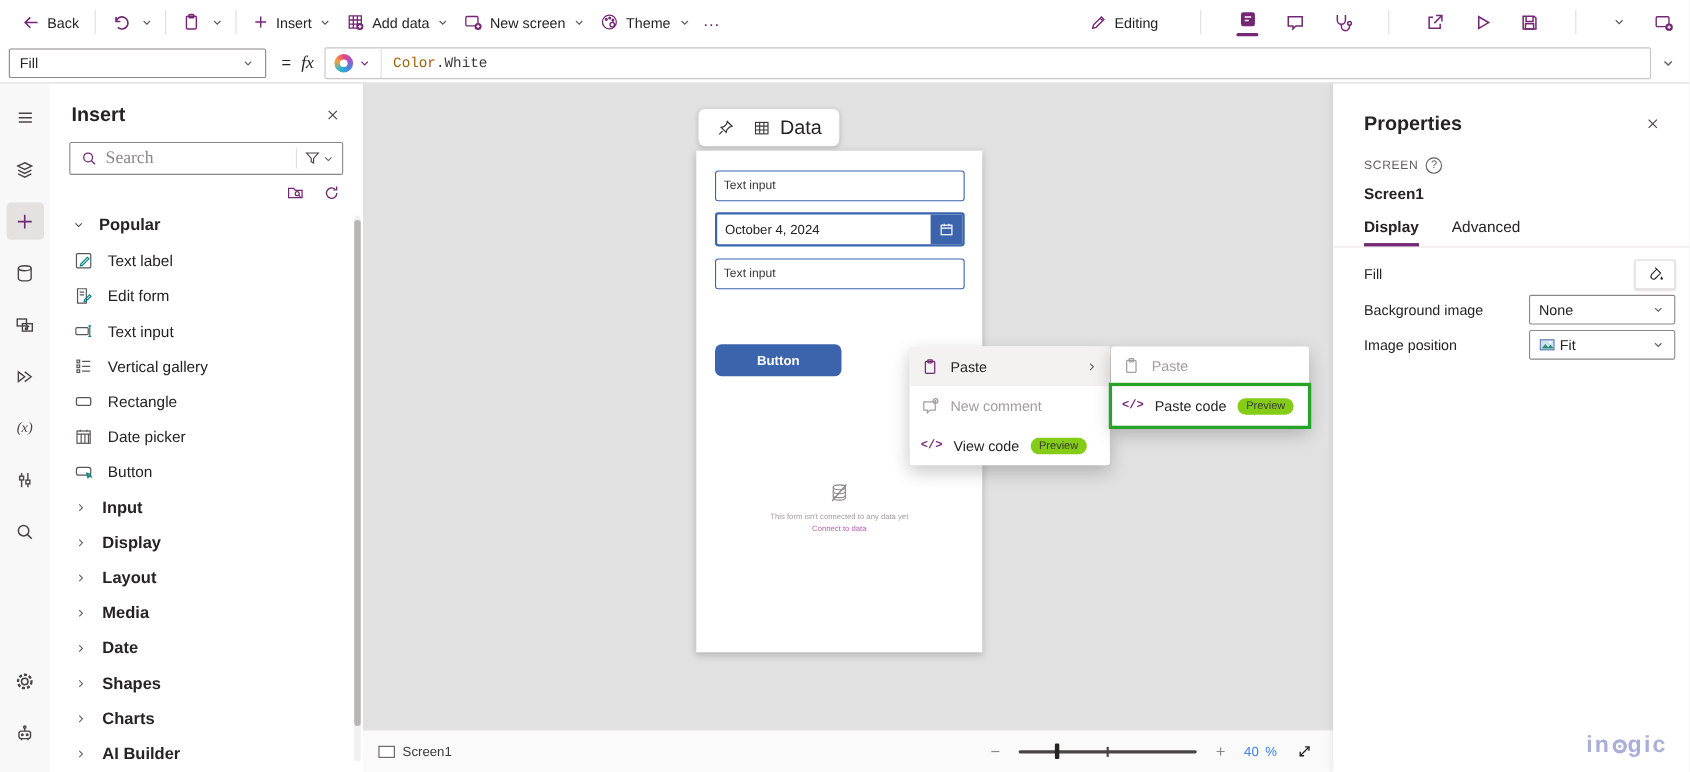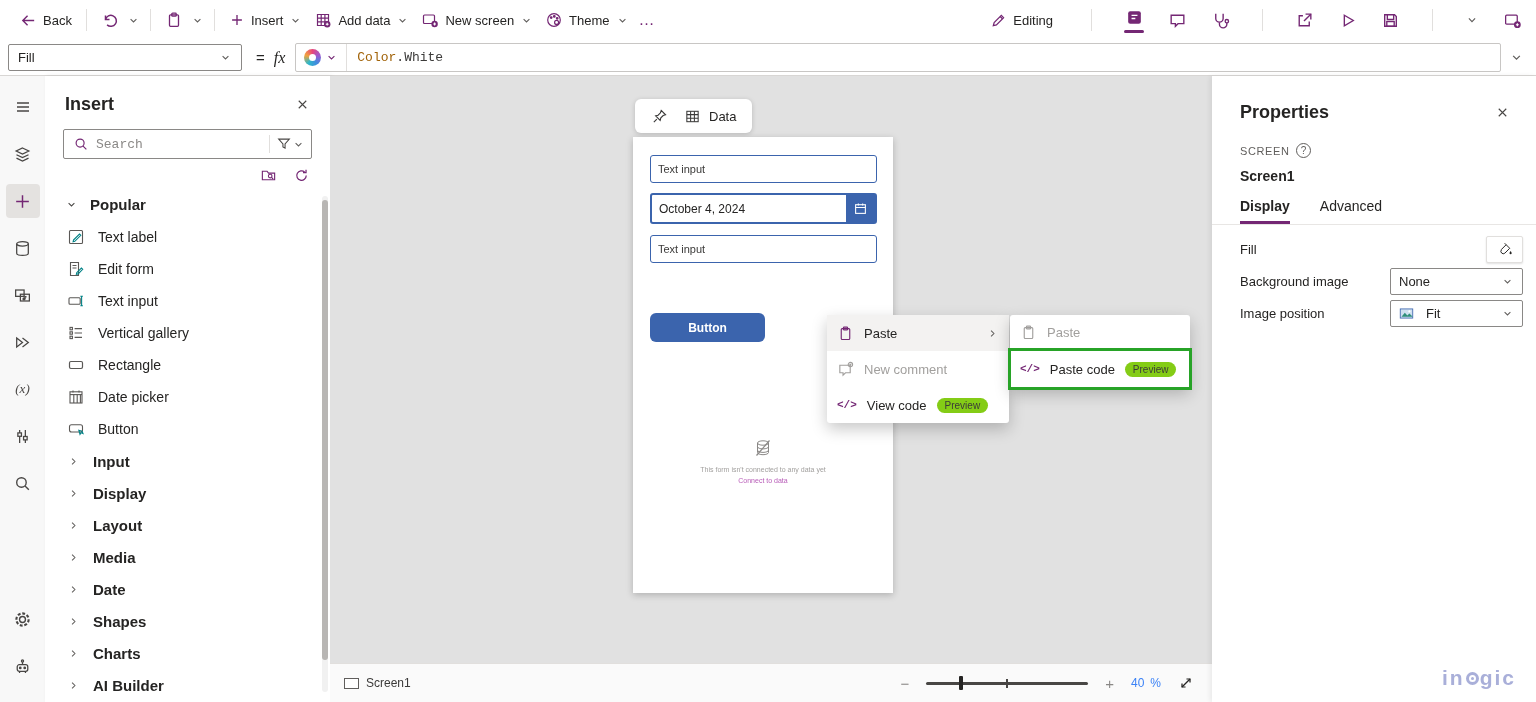--- a/index.html
+++ b/index.html
@@ -53,41 +53,41 @@
 
   
   .insert-panel { position:absolute; left:45px; top:76px; width:285px; height:626px; background:#fff;
                   box-shadow:2px 0 5px rgba(0,0,0,.08); overflow:hidden; }
   .ip-head { display:flex; align-items:center; justify-content:space-between; padding:18px 20px 0 20px; }
   .ip-title { font-size:18px; font-weight:bold; }
   .ip-close { color:#484644; }
   .ip-search { margin:14px 18px 0 18px; height:30px; border:1px solid #8a8886; border-radius:2px;
                display:flex; align-items:center; padding:0 6px 0 9px; }
   .ip-search .s-ic { color:#742774; }
-  .ip-search input { flex:1; border:none; outline:none; font-size:13px; color:#ec4899; margin-left:7px;
-                     font-family:Liberation Mono, monospace; min-width:0; background:transparent; }
+  .ip-search input { flex:1; border:none; outline:none; font-size:16px; color:#ec4899; margin-left:7px;
+                     font-family:Liberation Serif, serif; min-width:0; background:transparent; }
   .ip-search input::placeholder { color:#8a8886; }
   .ip-search .s-div { width:1px; height:18px; background:#e1dfdd; margin:0 6px; }
   .ip-search .ic { color:#484644; }
   .ip-tools { display:flex; justify-content:flex-end; gap:16px; padding:8px 20px 2px; color:#742774; }
   .ip-list { padding-top:2px; }
   .ip-section { display:flex; align-items:center; gap:12px; height:33px; padding-left:20px;
                 font-size:15px; font-weight:bold; }
   .ip-item { display:flex; align-items:center; gap:13px; height:32px; padding-left:22px; font-size:14px; color:#252423; }
   .ip-item .ic { color:#5a5856; }
   .ip-cat { display:flex; align-items:center; gap:13px; height:32px; padding-left:22px; font-size:15px; font-weight:bold; color:#252423; }
   .ip-cat .ic { color:#605e5c; }
   .ip-scroll { position:absolute; right:2px; top:120px; width:6px; height:496px; background:#f1f1f1; border-radius:3px; }
   .ip-thumb { position:absolute; left:0; top:4px; width:6px; height:460px; background:#b8b6b4; border-radius:3px; }
 
   
   .canvas-area { position:absolute; left:330px; top:76px; width:882px; height:626px; background:#e1e1e1; }
   .data-pill { position:absolute; left:305px; top:23px; height:34px; background:#fff; border-radius:6px;
                box-shadow:0 1px 5px rgba(0,0,0,.18); display:flex; align-items:center; gap:16px;
-               padding:0 16px; font-size:13px; color:#252423; }
+               padding:0 16px; font-size:18px; color:#252423; }
   .data-pill .ic { color:#3b3a39; }
   .dp-group { display:flex; align-items:center; gap:8px; }
 
   .artboard { position:absolute; left:303px; top:61px; width:260px; height:456px; background:#fff;
               box-shadow:0 2px 7px rgba(0,0,0,.22); }
   .cv-input { position:absolute; left:17px; width:227px; height:28px; border:1px solid #3b64ad; border-radius:3px;
               display:flex; align-items:center; padding:0 7px; font-size:11px; color:#3b3a39; background:#fff; }
   .cv-input.one { top:18px; } .cv-input.two { top:98px; }
   .cv-date { position:absolute; left:17px; top:56px; width:227px; height:31px; border:2px solid #3b64ad; border-radius:3px;
              display:flex; align-items:center; padding-left:7px; font-size:12px; color:#252423; background:#fff; }
@@ -145,21 +145,21 @@
   .pp-tabs { display:flex; gap:30px; padding:14px 28px 0; font-size:14px; }
   .pp-tab { padding-bottom:7px; color:#252423; }
   .pp-tab.active { font-weight:bold; border-bottom:3px solid #742774; }
   .pp-div { border-bottom:1px solid #e8e6e4; }
   .pp-rows { padding:8px 13px 0 28px; }
   .pp-row { display:flex; align-items:center; height:32px; }
   .pp-label { flex:1; font-size:13px; color:#252423; }
   .fill-btn { width:37px; height:27px; background:#fff; border:1px solid #e1dfdd; border-radius:2px;
               box-shadow:0 1px 2px rgba(0,0,0,.12); display:flex; align-items:center; justify-content:center; color:#252423; }
   .pp-select { width:133px; height:27px; border:1px solid #8a8886; border-radius:2px; display:flex;
-               align-items:center; padding:4px 8px; font-size:13px; gap:12px; }
+               align-items:center; padding:4px 8px; font-size:13px; gap:4px; }
   .pp-select .val { flex:1; }
   .pp-select .ic { color:#605e5c; }
   .watermark { position:absolute; right:20px; bottom:12px; font-size:21px; font-weight:bold;
                color:#a9afd9; letter-spacing:2px; display:flex; align-items:center; }
   .wm-o { display:inline-block; width:13px; height:13px; border:3px solid #a9afd9; border-radius:50%;
           position:relative; margin:0 1px; }
   .wm-o::after { content:""; position:absolute; left:2px; top:2px; width:3px; height:3px; border-radius:50%; background:#a9afd9; }
 </style>
 </head>
 <body>

